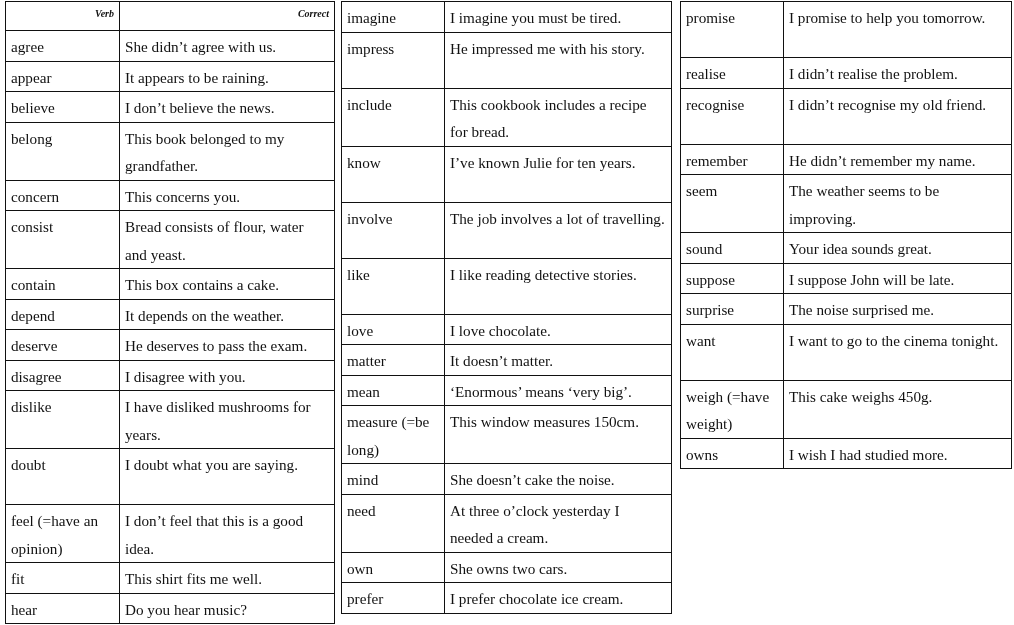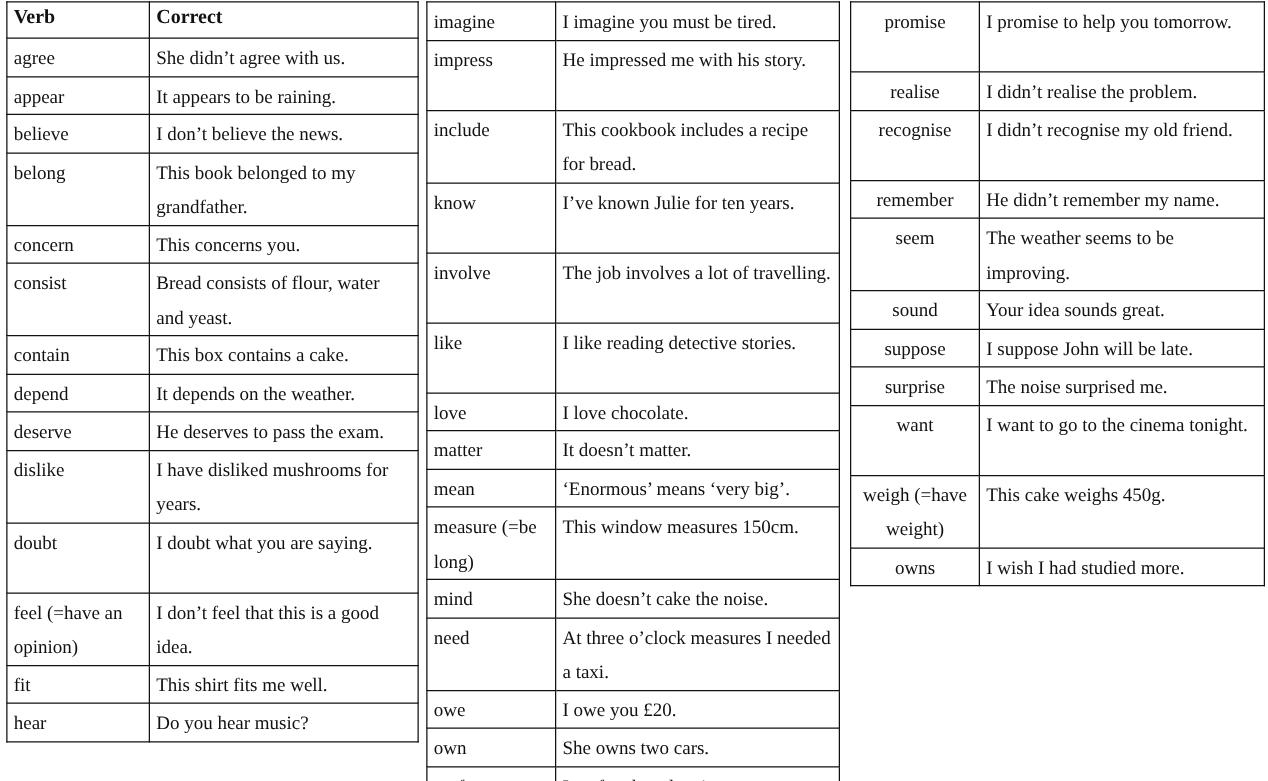--- a/index.html
+++ b/index.html
@@ -3,28 +3,28 @@
   <meta charset="utf-8">
   <style>
     html, body { margin: 0; padding: 0; background: #ffffff; }
     body { width: 1014px; height: 625px; position: relative; overflow: hidden;
            font-family: "Liberation Serif", "DejaVu Serif", serif; color: #111; }
     .tbl { position: absolute; top: 1px; border-collapse: collapse; table-layout: fixed; }
     .tbl td { border: 1.4px solid #111; vertical-align: top; padding: 2px 5px 0 5px;
               font-size: 15.2px; line-height: 27.5px; height: 23px; box-sizing: border-box; }
     .tbl td.v { width: 103px; }
     .tbl td.e { }
-    .tbl th { border: 1.4px solid #111; text-align: left; font-weight: bold; padding: 0 5px;
-              font-size: 16px; line-height: 24px; height: 28px; vertical-align: top; }
+    .tbl th { border: 1.4px solid #111; text-align: right; font-weight: bold; padding: 0 5px;
+              font-size: 10px; line-height: 24px; height: 28px; vertical-align: top; font-style: italic; }
     #t1 { left: 5px; width: 330px; }
     #t2 { left: 341px; width: 331px; }
     #t3 { left: 680px; width: 332px; }
     #t1 td.v, #t1 th.v { width: 103px; }
     #t2 td.v { width: 103px; }
-    #t3 td.v { width: 103px; text-align: center; }
+    #t3 td.v { width: 103px; }
     .r1 td { height: 28px; }
     .r2 td { height: 56px; }
   </style>
 </head>
 <body>
 
 <table id="t1" class="tbl">
   <thead>
     <tr>
       <th class="v">Verb</th>
@@ -61,20 +61,24 @@
         <td class="e">This box contains a cake.</td>
       </tr>
       <tr class="r1">
         <td class="v">depend</td>
         <td class="e">It depends on the weather.</td>
       </tr>
       <tr class="r1">
         <td class="v">deserve</td>
         <td class="e">He deserves to pass the exam.</td>
       </tr>
+      <tr class="r1">
+        <td class="v">disagree</td>
+        <td class="e"> I disagree with you.</td>
+      </tr>
       <tr class="r2">
         <td class="v">dislike</td>
         <td class="e"> I have disliked mushrooms for years.</td>
       </tr>
       <tr class="r2">
         <td class="v">doubt</td>
         <td class="e"> I doubt what you are saying.</td>
       </tr>
       <tr class="r2">
         <td class="v">feel (=have an opinion)</td>
@@ -132,25 +136,21 @@
       <tr class="r2">
         <td class="v">measure (=be long)</td>
         <td class="e"> This window measures 150cm.</td>
       </tr>
       <tr class="r1">
         <td class="v">mind</td>
         <td class="e">She doesn’t cake the noise.</td>
       </tr>
       <tr class="r2">
         <td class="v">need</td>
-        <td class="e">At three o’clock measures I needed a taxi.</td>
-      </tr>
-      <tr class="r1">
-        <td class="v">owe</td>
-        <td class="e"> I owe you £20.</td>
+        <td class="e">At three o’clock yesterday I needed a cream.</td>
       </tr>
       <tr class="r1">
         <td class="v">own</td>
         <td class="e">She owns two cars.</td>
       </tr>
       <tr class="r1">
         <td class="v">prefer</td>
         <td class="e">I prefer chocolate ice cream.</td>
       </tr>
     </tbody>

